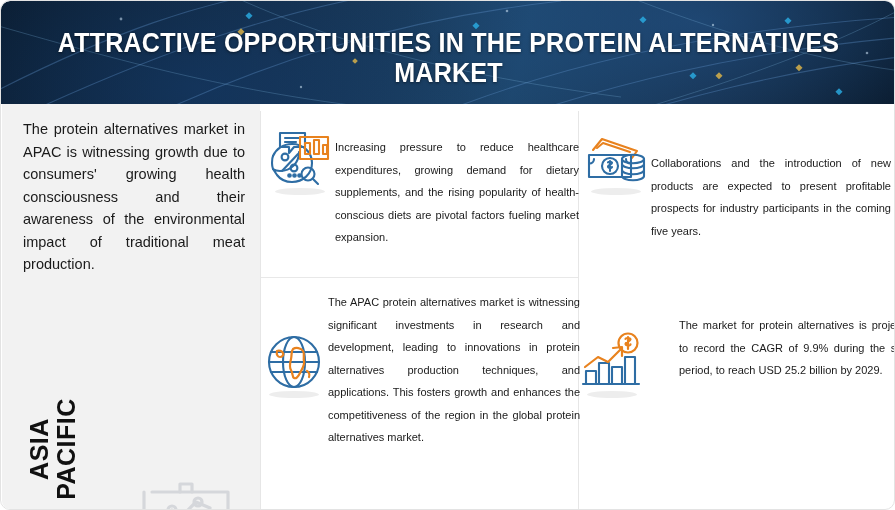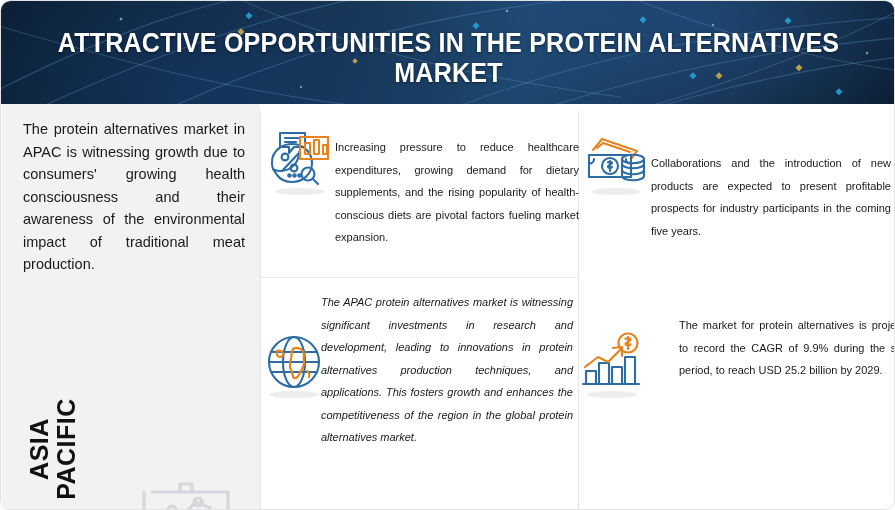--- a/index.html
+++ b/index.html
@@ -148,21 +148,21 @@
     text-justify: inter-word;
   }
 
   #card-1 { left: 268px; top: 127px; width: 310px; }
   #card-1 .card-text { position: absolute; left: 66px; top: 8px; width: 244px; }
 
   #card-2 { left: 584px; top: 127px; width: 306px; }
   #card-2 .card-text { position: absolute; left: 66px; top: 24px; width: 240px; }
 
   #card-3 { left: 262px; top: 330px; width: 316px; }
-  #card-3 .card-text { position: absolute; left: 58px; top: -40px; width: 252px; font-style: italic; }
+  #card-3 .card-text { position: absolute; left: 65px; top: -40px; width: 252px; }
 
   #card-4 { left: 580px; top: 330px; width: 310px; }
   #card-4 .card-text { position: absolute; left: 62px; top: -17px; width: 238px; margin-left: 36px; }
 </style>
 </head>
 <body>
 
 <div id="infographic">
 
   <div class="header">

